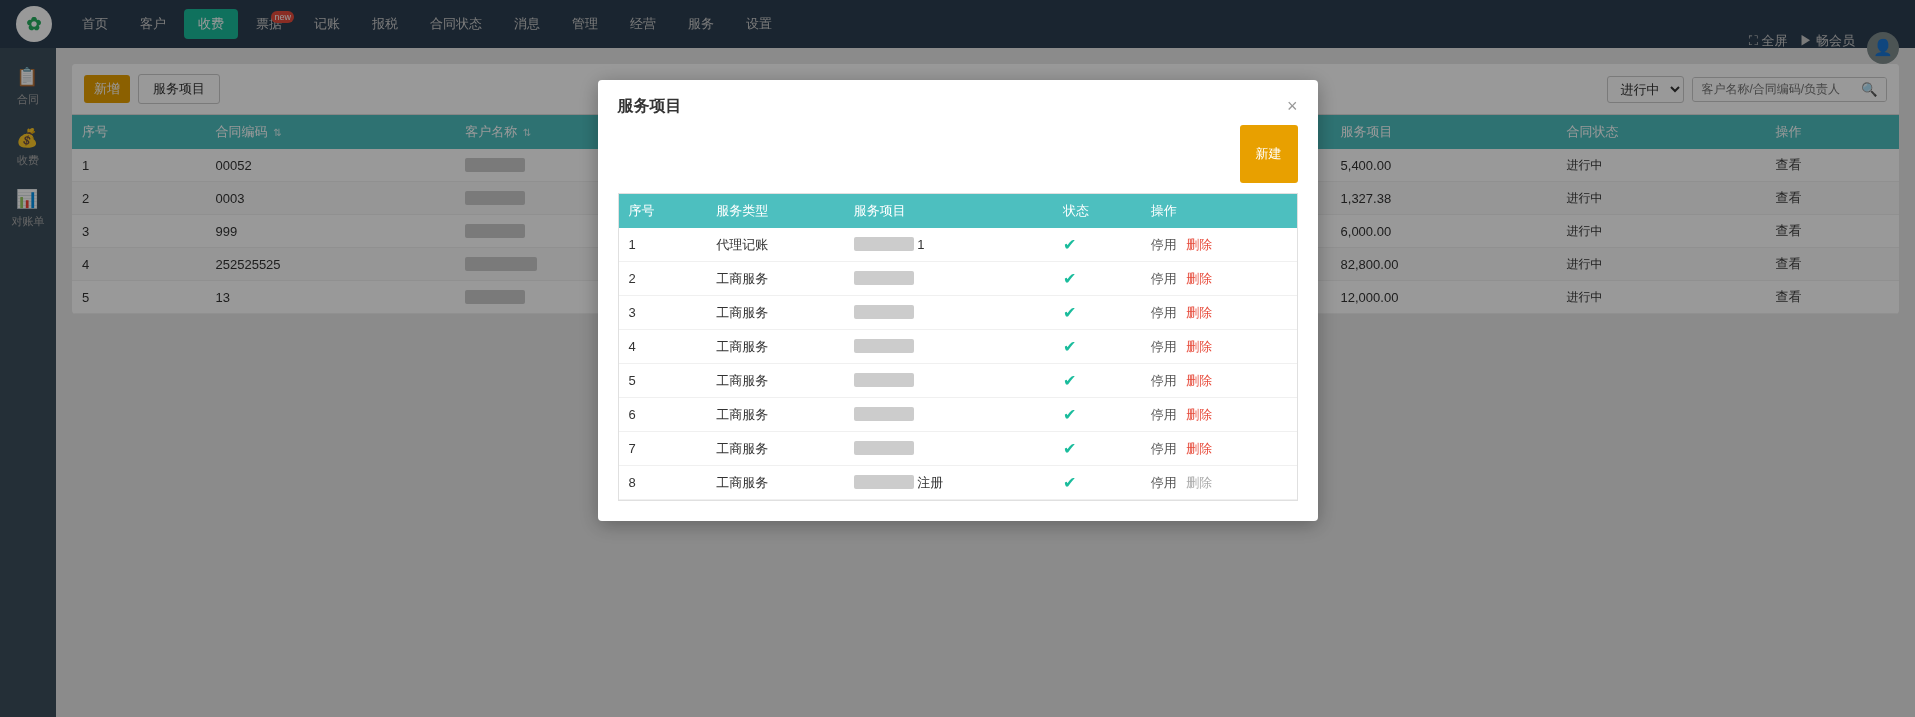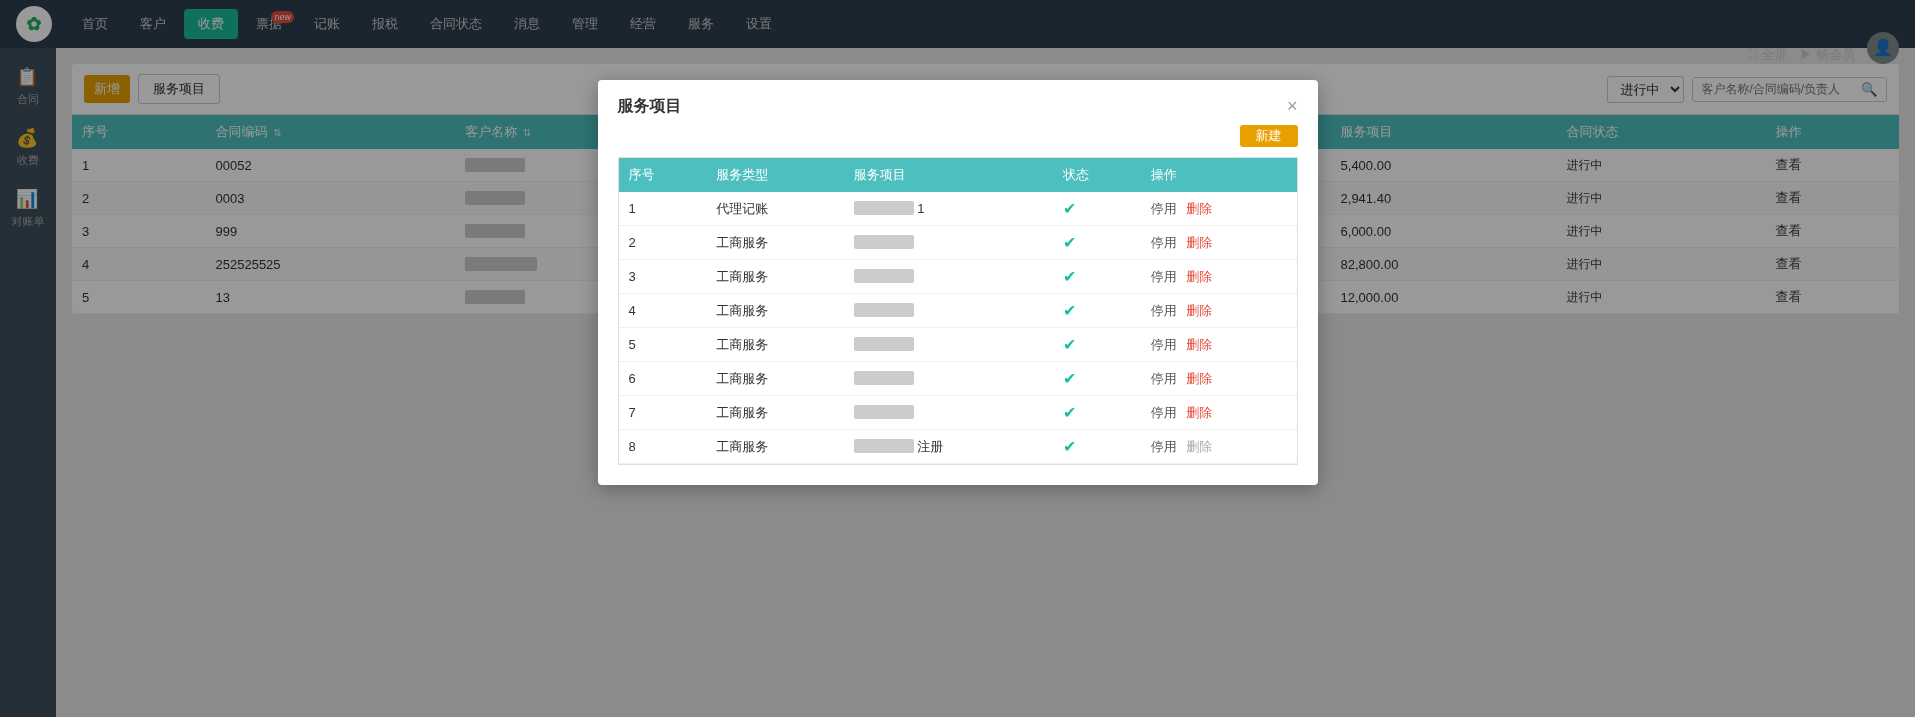--- a/index.html
+++ b/index.html
@@ -39,21 +39,21 @@
       position: absolute;
       top: 2px; right: 2px;
       background: #e74c3c;
       color: #fff;
       font-size: 9px;
       padding: 1px 3px;
       border-radius: 6px;
     }
     .top-nav-right {
       margin-left: auto;
-      display: flex; align-items: flex-end; gap: 12px;
+      display: flex; align-items: flex-start; gap: 12px;
       color: #ccc; font-size: 13px; margin-top: 47px;
     }
     .top-nav-right .avatar {
       width: 32px; height: 32px;
       background: #7f8c8d;
       border-radius: 50%;
       display: flex; align-items: center; justify-content: center;
       color: #fff; font-size: 16px;
     }
 
@@ -240,21 +240,21 @@
       flex: 1;
     }
     .modal-toolbar {
       display: flex; justify-content: flex-end;
       margin-bottom: 10px;
     }
     .btn-modal-new {
       background: #e8a000;
       color: #fff;
       border: none;
-      padding: 2px 16px;
+      padding: 20px 16px;
       border-radius: 3px;
       cursor: pointer;
       font-size: 13px;
     }
     .modal-table-wrap {
       overflow-y: auto;
       flex: 1;
       border: 1px solid #e0e0e0;
     }
     .modal-table {
@@ -381,21 +381,21 @@
           <td>5,400.00</td>
           <td><span class="status-badge">进行中</span></td>
           <td><span class="action-link">查看</span></td>
         </tr>
         <tr>
           <td>2</td>
           <td>0003</td>
           <td><span class="blurred">&nbsp;&nbsp;&nbsp;&nbsp;&nbsp;&nbsp;&nbsp;&nbsp;&nbsp;&nbsp;</span></td>
           <td>小规模记账</td>
           <td>202305-202404</td>
-          <td>2,941.40</td>
+          <td>1,327.38</td>
           <td><span class="status-badge">进行中</span></td>
           <td><span class="action-link">查看</span></td>
         </tr>
         <tr>
           <td>3</td>
           <td>999</td>
           <td><span class="blurred">&nbsp;&nbsp;&nbsp;&nbsp;&nbsp;&nbsp;</span></td>
           <td>小规模记账</td>
           <td>202305-202404</td>
           <td>6,000.00</td>

